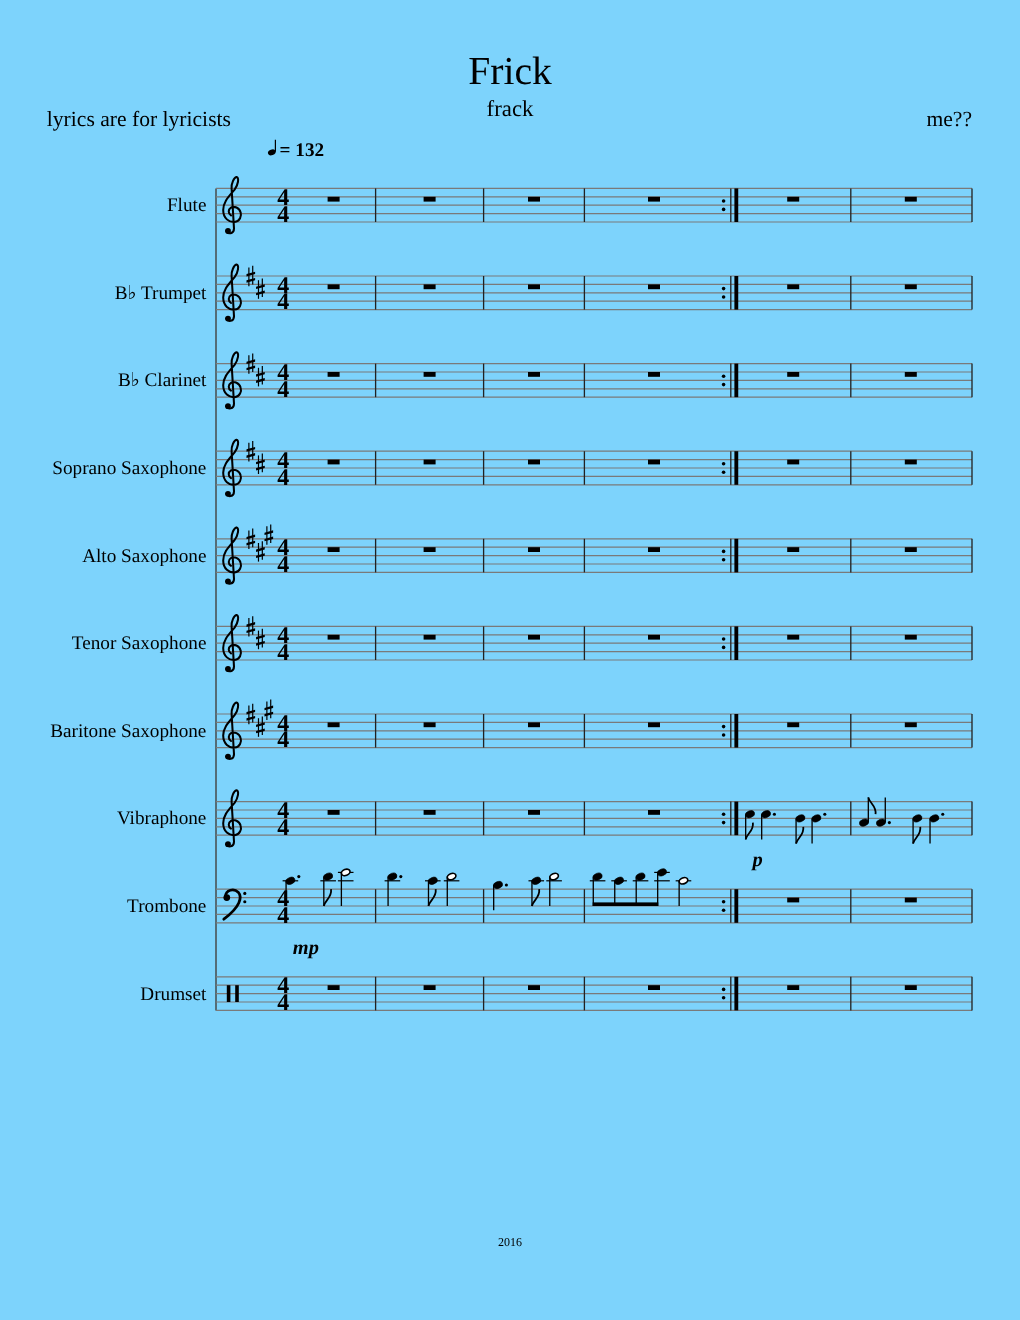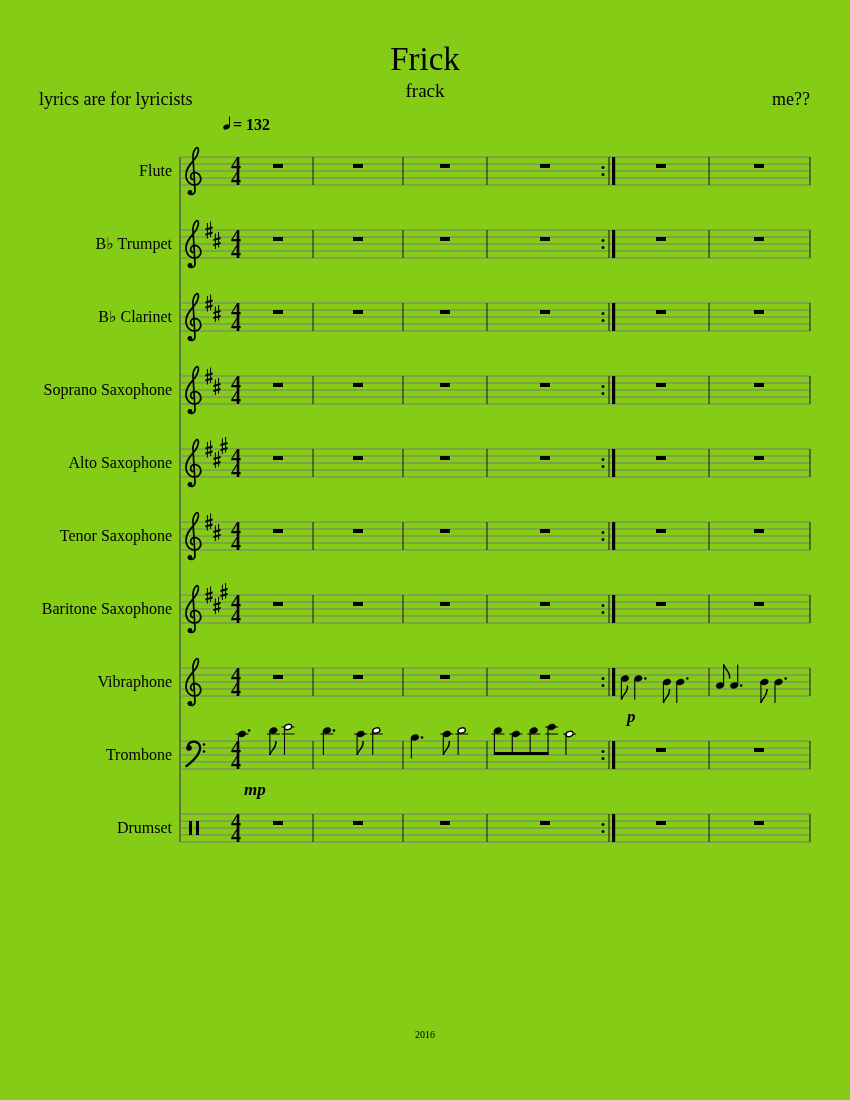--- a/index.html
+++ b/index.html
@@ -1,20 +1,20 @@
 <!DOCTYPE html>
 <html><head>
   <meta charset="utf-8">
   <style>
     html, body { margin: 0; padding: 0; background: #ffffff; }
     #page {
       position: relative;
       width: 850px;
       height: 1100px;
-      background: #84cc16;
+      background: #7dd3fc;
       overflow: hidden;
       font-family: "Liberation Serif", "DejaVu Serif", serif;
       color: #000;
     }
     #score-svg { position: absolute; left: 0; top: 0; }
     .t-title    { font-family: "Liberation Serif", serif; font-size: 33px; fill: #000; }
     .t-subtitle { font-family: "Liberation Serif", serif; font-size: 19px; fill: #000; }
     .t-credit   { font-family: "Liberation Serif", serif; font-size: 18px; fill: #000; }
     .t-tempo    { font-family: "Liberation Serif", serif; font-size: 16px; font-weight: bold; fill: #000; }
     .t-footer   { font-family: "Liberation Serif", serif; font-size: 10px; fill: #000; }

